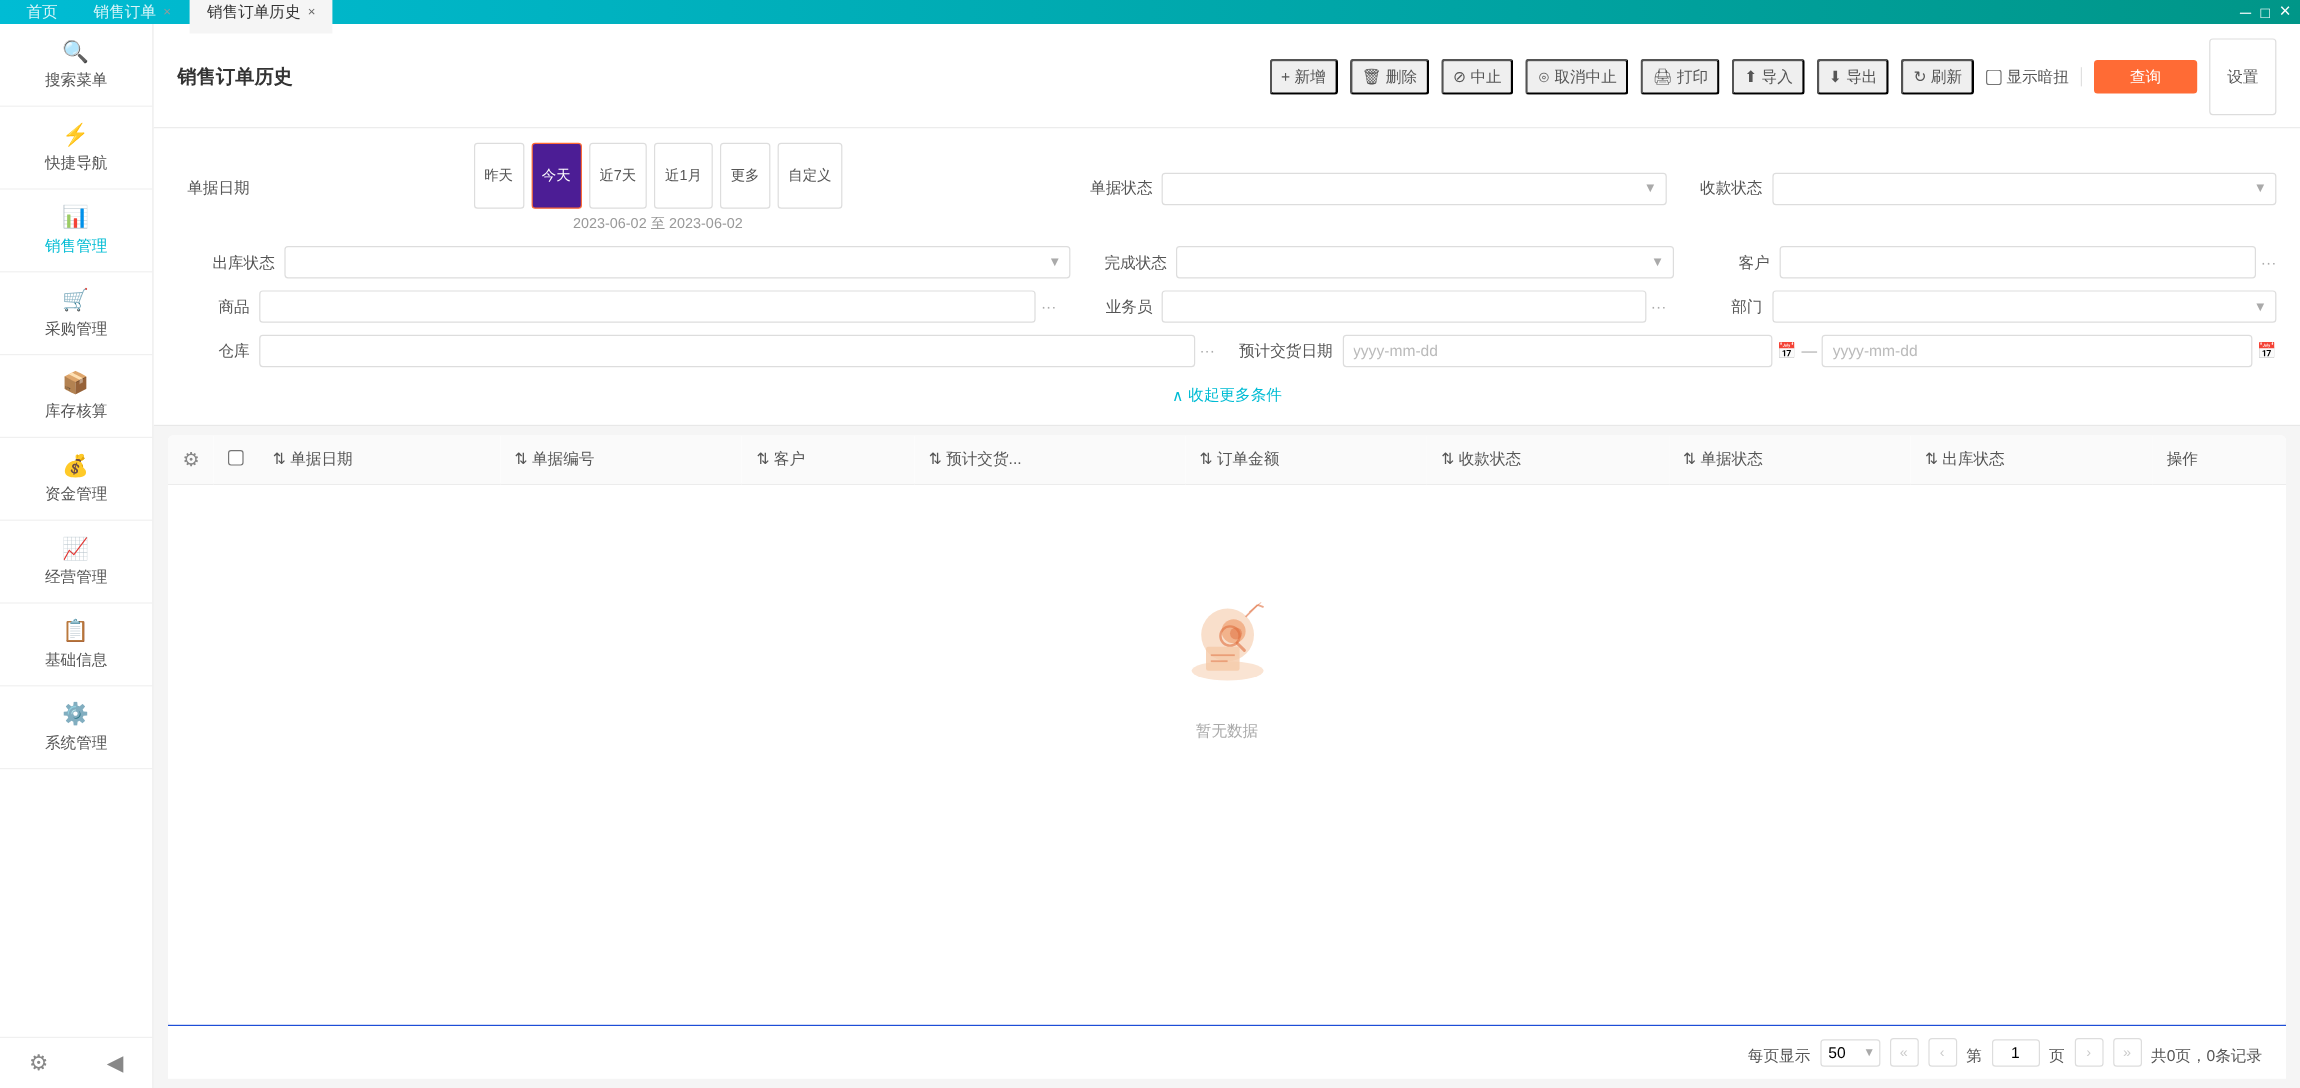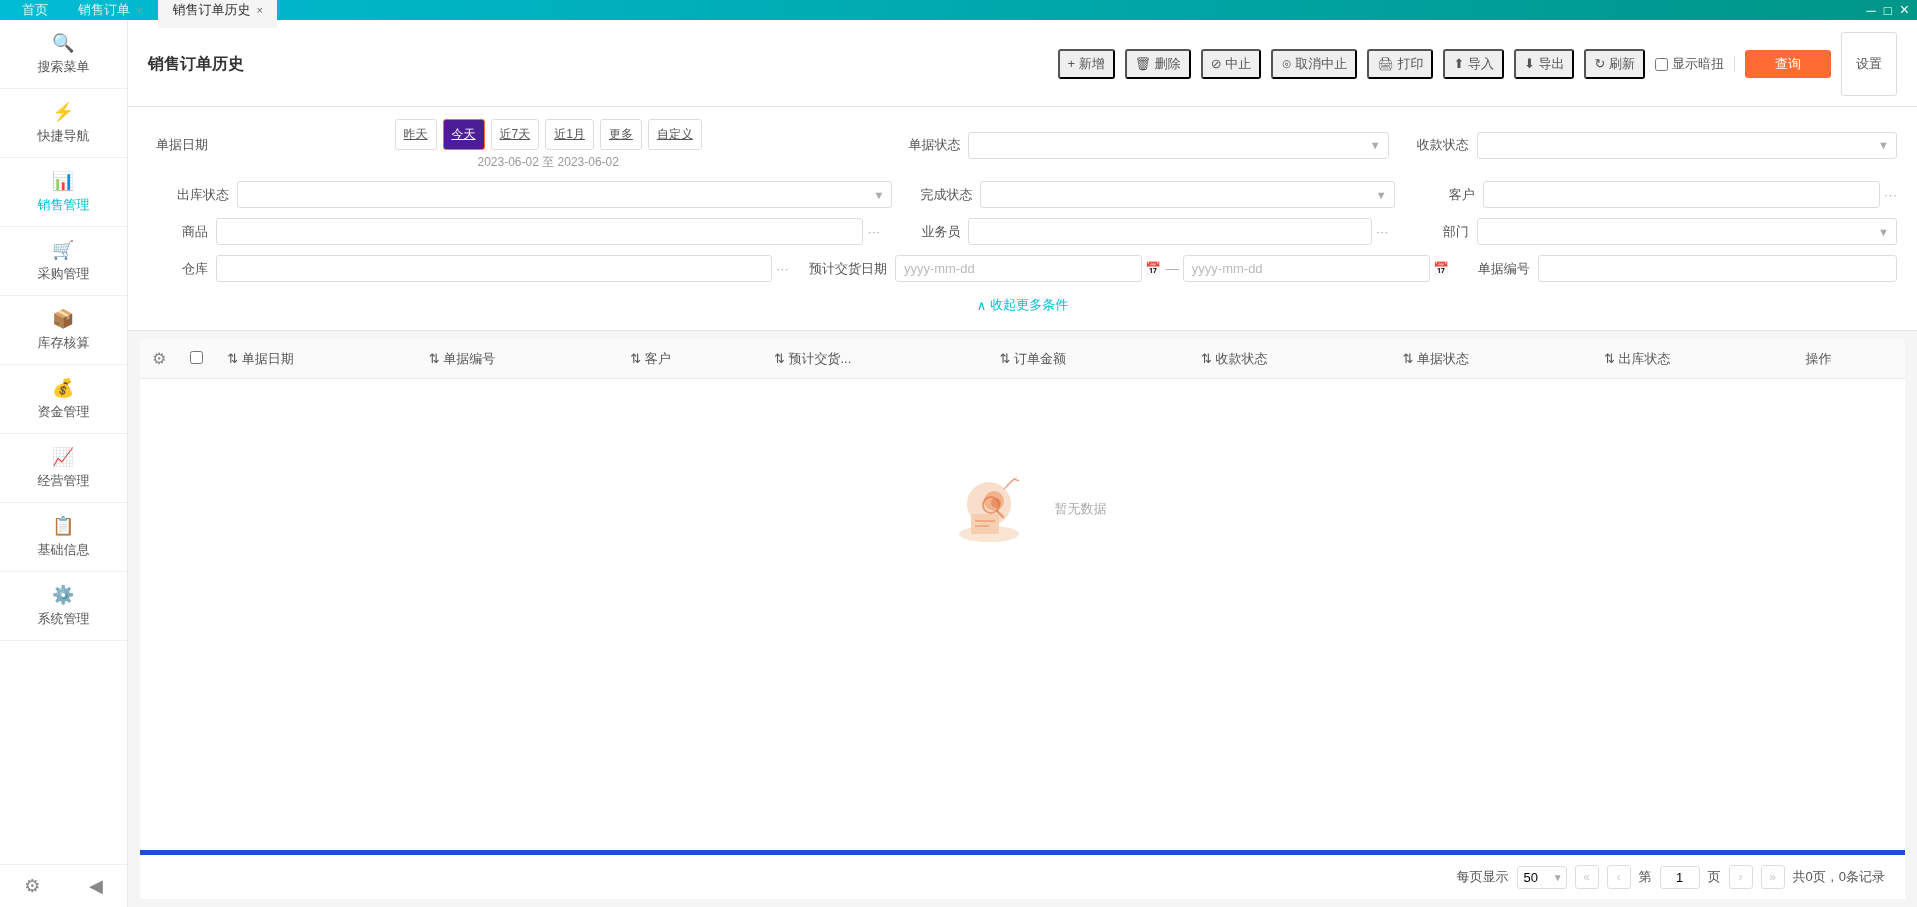--- a/index.html
+++ b/index.html
@@ -216,28 +216,27 @@
       display: flex;
       flex-direction: column;
       gap: 4px;
     }
     .date-filter-top {
       display: flex;
       align-items: center;
       gap: 6px;
     }
     .date-btn {
-      padding: 6px 8px;
+      padding: 18px 8px;
       border: 1px solid #ddd;
       border-radius: 3px;
       cursor: pointer;
       font-size: 12px;
       color: #555;
       background: white;
-      text-decoration: underline;
     }
     .date-btn.active {
       background: #4c1d95;
       color: white;
       border-color: #ff6b35;
     }
     .date-range-text {
       font-size: 12px;
       color: #999;
     }
@@ -284,40 +283,40 @@
       white-space: nowrap;
       position: sticky;
       top: 0;
     }
     thead th.sortable {
       cursor: pointer;
     }
     thead th input[type="checkbox"] { cursor: pointer; }
     .empty-area {
       display: flex;
-      flex-direction: row;
-      align-items: center;
-      justify-content: center;
+      flex-direction: column;
+      align-items: center;
+      justify-content: flex-start;
       padding: 80px 0;
       color: #999;
       gap: 16px;
     }
     .empty-icon {
       width: 100px;
       height: 100px;
     }
     .empty-text { font-size: 13px; color: #aaa; }
 
     
     .pagination-bar {
       background: white;
-      border-top: 5px solid #1d4ed8;
+      border-top: 1px solid #1d4ed8;
       padding: 10px 20px;
       display: flex;
-      align-items: center;
+      align-items: flex-end;
       justify-content: flex-end;
       gap: 8px;
       font-size: 13px;
       color: #555;
       flex-shrink: 0;
       margin: 0 12px 8px 12px;
     }
     .pagination-select {
       border: 1px solid #ddd;
       border-radius: 3px;
@@ -541,26 +540,20 @@
         <div class="filter-item" style="flex: 1.5;">
           <span class="filter-label">预计交货日期</span>
           <div class="filter-control" style="gap:4px;">
             <input class="filter-input" type="text" placeholder="yyyy-mm-dd" style="flex: 1 1 0%;">
             <span style="color:#aaa;cursor:pointer;">📅</span>
             <span style="color:#aaa;">—</span>
             <input class="filter-input" type="text" placeholder="yyyy-mm-dd" style="flex: 1 1 0%;">
             <span style="color:#aaa;cursor:pointer;">📅</span>
           </div>
         </div>
-        <div class="filter-item">
-          <span class="filter-label">单据编号</span>
-          <div class="filter-control">
-            <input class="filter-input" type="text" style="">
-          </div>
-        </div>
       </div>
 
       <div class="collapse-row">
         <span>∧</span>
         <span>收起更多条件</span>
       </div>
     </div>
 
     <div class="table-wrapper">
       <div class="table-container">

